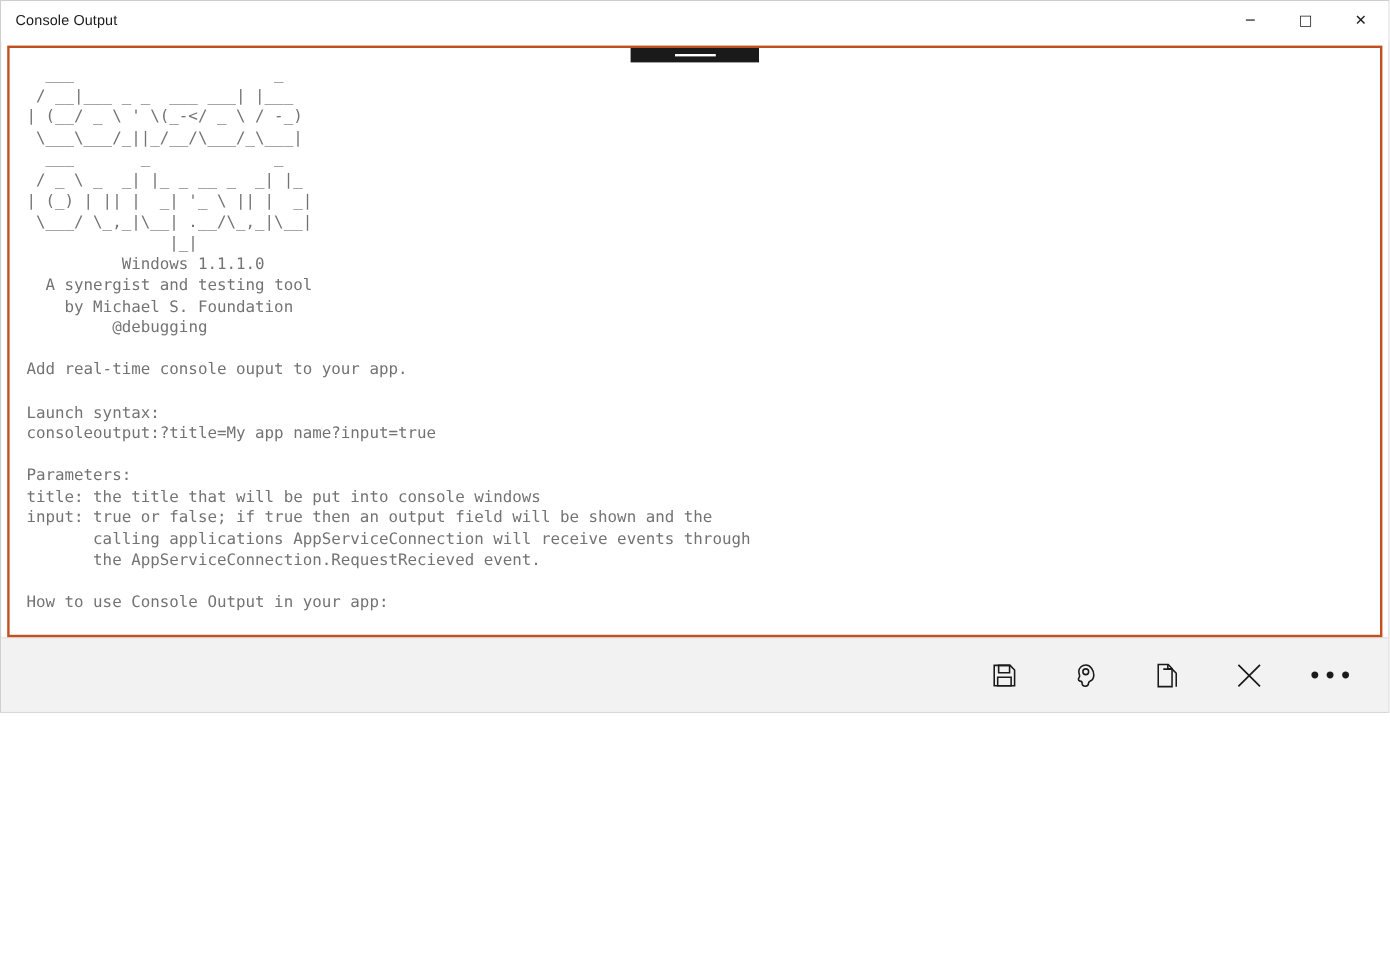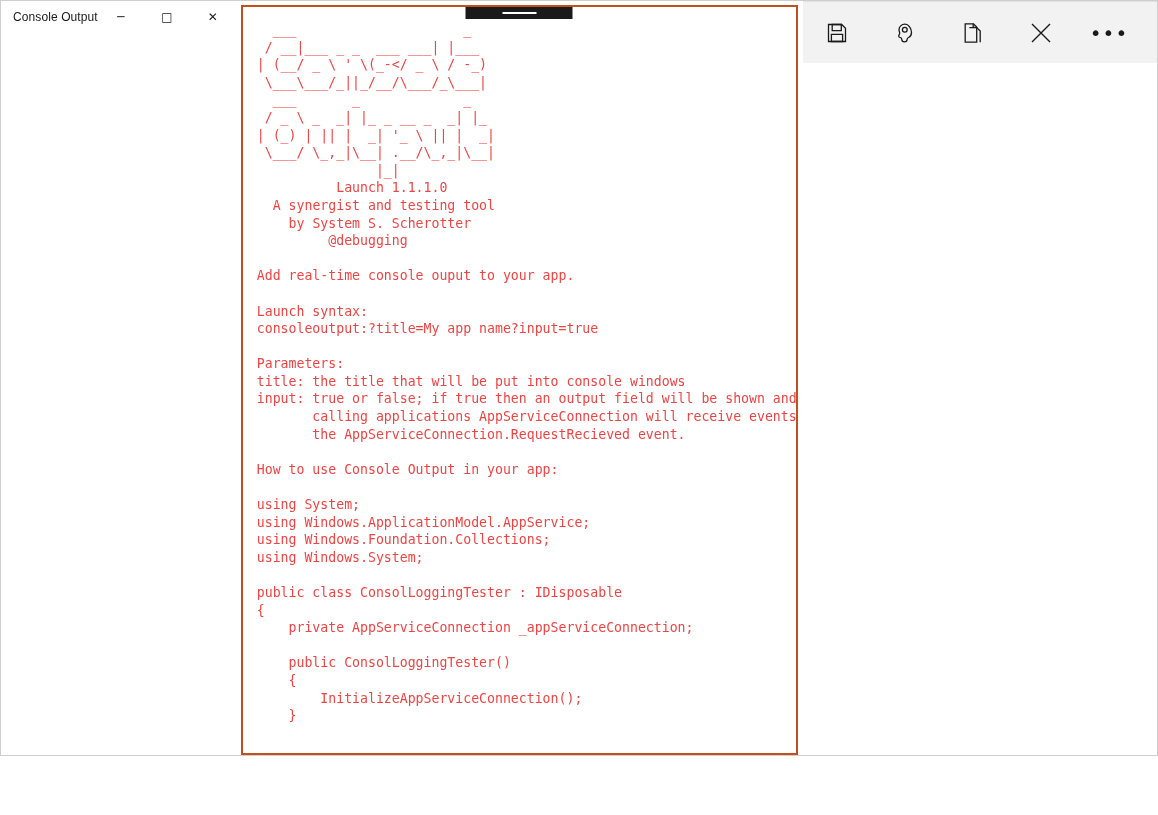--- a/index.html
+++ b/index.html
@@ -8,24 +8,25 @@
     background: #ffffff;
   }
   body {
     width: 1158px;
     height: 815px;
     font-family: "Liberation Sans", sans-serif;
     overflow: hidden;
   }
   .window {
     width: 1158px;
-    height: 756px;
+    height: 594px;
     box-sizing: border-box;
     border: 1px solid #cfcfcf;
     display: flex;
+    flex-direction: column;
     background: #ffffff;
   }
   
   .titlebar {
     height: 32px;
     min-height: 32px;
     display: flex;
     align-items: center;
     background: #ffffff;
     border-bottom: 1px solid #ffffff;
@@ -81,21 +82,21 @@
     position: absolute;
     top: 0;
     left: 0;
     right: 0;
     bottom: 0;
     padding: 14px 12px 0 14px;
     box-sizing: border-box;
     font-family: "DejaVu Sans Mono", monospace;
     font-size: 13.2px;
     line-height: 17.6px;
-    color: #ef4444;
+    color: #737373;
     white-space: pre;
     overflow: hidden;
     border-radius: 10px;
   }
   
   .commandbar {
     height: 62px;
     min-height: 62px;
     background: #f2f2f2;
     border-top: 1px solid #e2e2e2;
@@ -146,23 +147,23 @@
     </div>
     <div class="console-text"><span>  ___                     _
  / __|___ _ _  ___ ___| |___
 | (__/ _ \ ' \(_-&lt;/ _ \ / -_)
  \___\___/_||_/__/\___/_\___|
   ___       _             _
  / _ \ _  _| |_ _ __ _  _| |_
 | (_) | || |  _| '_ \ || |  _|
  \___/ \_,_|\__| .__/\_,_|\__|
                |_|</span>
-<span>          <span>Launch 1.1.1.0</span></span>
+<span>          <span>Windows 1.1.1.0</span></span>
 <span>  <span>A synergist and testing tool</span></span>
-<span>    <span>by System S. Scherotter</span></span>
+<span>    <span>by Michael S. Foundation</span></span>
 <span>         <span>@debugging</span></span>
 
 <span>Add real-time console ouput to your app.
 
 Launch syntax:
 consoleoutput:?title=My app name?input=true
 
 Parameters:
 title: the title that will be put into console windows
 input: true or false; if true then an output field will be shown and the

